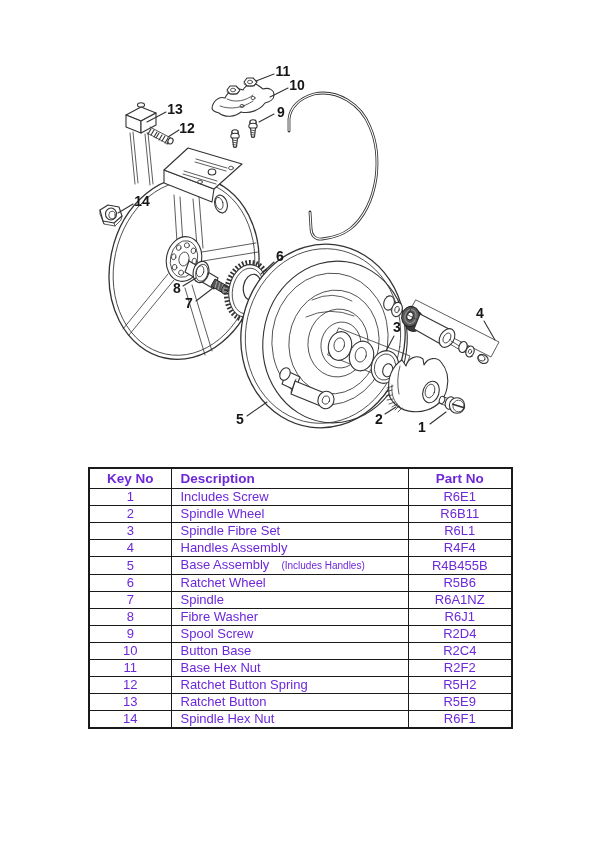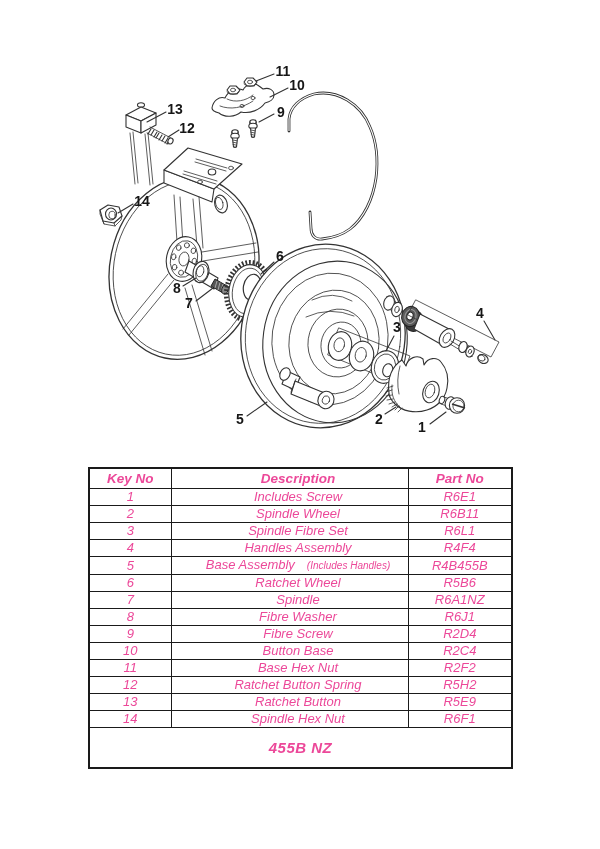--- a/index.html
+++ b/index.html
@@ -9,29 +9,29 @@
     font-family:"Liberation Sans", sans-serif;
   }
   svg{position:absolute;left:0;top:0;}
   .ln{stroke:#333;fill:none;stroke-width:1.1;stroke-linecap:round;stroke-linejoin:round;}
   .th{stroke-width:0.8;}
   .w{fill:#fff;}
   .callout-text{font:bold 14px "Liberation Sans",sans-serif;fill:#161616;stroke:none;}
   .parts-table{
     position:absolute;left:88px;top:467px;width:423px;
     border-collapse:collapse;table-layout:fixed;
-    font-size:13px;color:#ec4899;font-style:italic;
+    font-size:13px;color:#6d28d9;
   }
   .parts-table th,.parts-table td{
     border:1px solid #1a1a1a;padding:0 6px;height:16px;line-height:16px;
     overflow:hidden;white-space:nowrap;
   }
   .parts-table thead th{height:19px;font-weight:bold;font-size:13.5px;}
   .parts-table .c{text-align:center;}
-  .parts-table .l{text-align:center;padding-left:23px;}
+  .parts-table .l{text-align:left;padding-left:9px;}
   .parts-table{border:2px solid #1a1a1a;}
   .note-sm{font-size:10px;margin-left:12px;}
   .footer-row td{height:39px;text-align:center;font-weight:bold;font-size:15px;letter-spacing:0.5px;}
 </style>
 </head>
 <body>
 
 <div class="page">
 
 <svg width="600" height="465" viewBox="0 0 600 465">
@@ -348,21 +348,21 @@
       <td class="l"><span>Spindle</span></td>
       <td class="c">R6A1NZ</td>
     </tr>
     <tr>
       <td class="c">8</td>
       <td class="l"><span>Fibre Washer</span></td>
       <td class="c">R6J1</td>
     </tr>
     <tr>
       <td class="c">9</td>
-      <td class="l"><span>Fibre Screw</span></td>
+      <td class="l"><span>Spool Screw</span></td>
       <td class="c">R2D4</td>
     </tr>
     <tr>
       <td class="c">10</td>
       <td class="l"><span>Button Base</span></td>
       <td class="c">R2C4</td>
     </tr>
     <tr>
       <td class="c">11</td>
       <td class="l"><span>Base Hex Nut</span></td>
@@ -376,19 +376,16 @@
     <tr>
       <td class="c">13</td>
       <td class="l"><span>Ratchet Button</span></td>
       <td class="c">R5E9</td>
     </tr>
     <tr>
       <td class="c">14</td>
       <td class="l"><span>Spindle Hex Nut</span></td>
       <td class="c">R6F1</td>
     </tr>
-    <tr class="footer-row">
-      <td colspan="3">455B NZ</td>
-    </tr>
   </tbody>
 </table>
 
 </div>
 
 </body></html>

